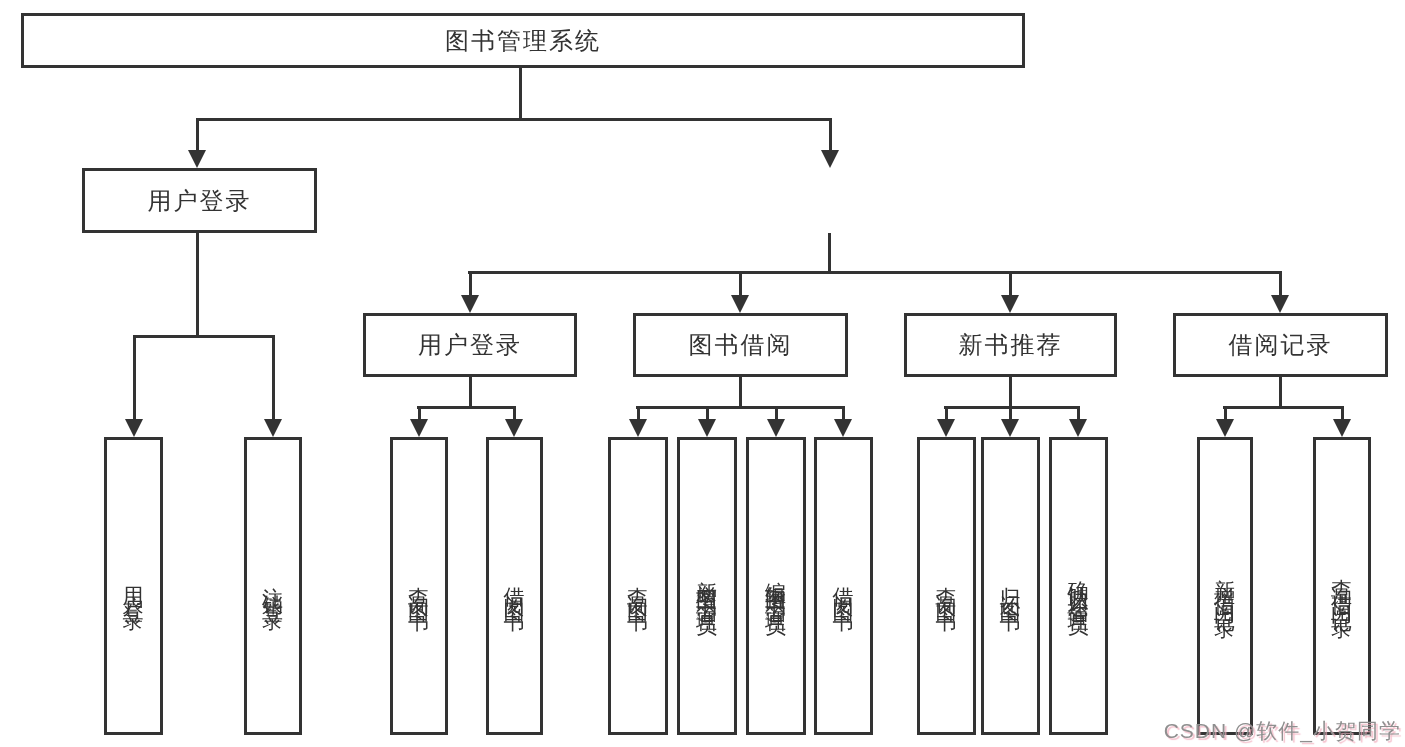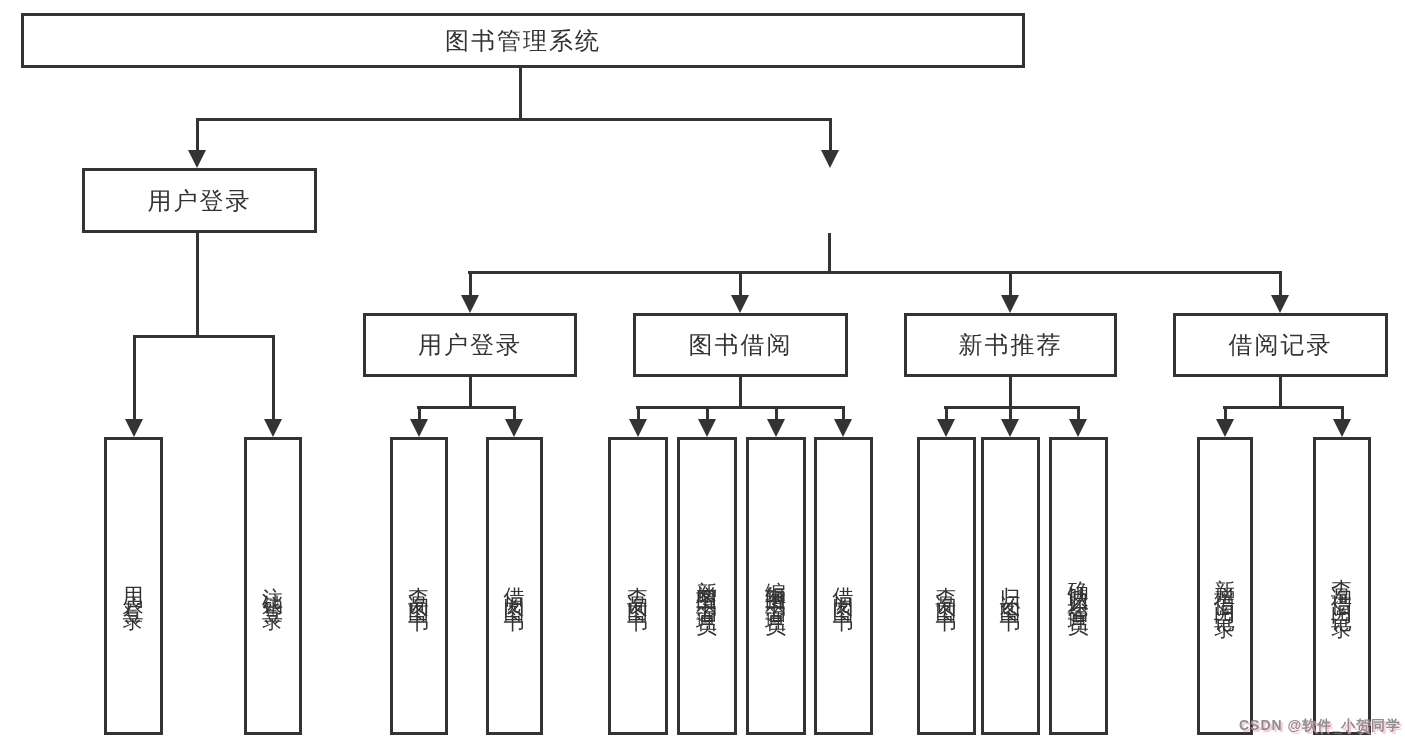--- a/index.html
+++ b/index.html
@@ -17,22 +17,22 @@
     font-size:21px;letter-spacing:8px;line-height:1;
   }
   .vl{position:absolute;width:3px;background:#333;}
   .hl{position:absolute;height:3px;background:#333;}
   .ah{
     position:absolute;width:0;height:0;
     border-left:9px solid transparent;border-right:9px solid transparent;
     border-top:18px solid #333;
   }
   .watermark{
-    position:absolute;top:717px;right:4px;font-size:14px;letter-spacing:1px;
-    color:#8f8f8f;text-shadow:2px 2px 1px rgba(243,178,192,0.8);white-space:nowrap;font-weight:bold;
+    position:absolute;top:717px;right:4px;font-size:21px;letter-spacing:1px;
+    color:#8f8f8f;text-shadow:2px 2px 1px rgba(243,178,192,0.8);white-space:nowrap;
   }
 </style>
 </head>
 <body>
 
 <div class="canvas">
 
   <div class="vl" style="left:519px;top:68px;height:53px;"></div>
   <div class="hl" style="left:196px;top:118px;width:636px;"></div>
   <div class="vl" style="left:196px;top:118px;height:34px;"></div>

